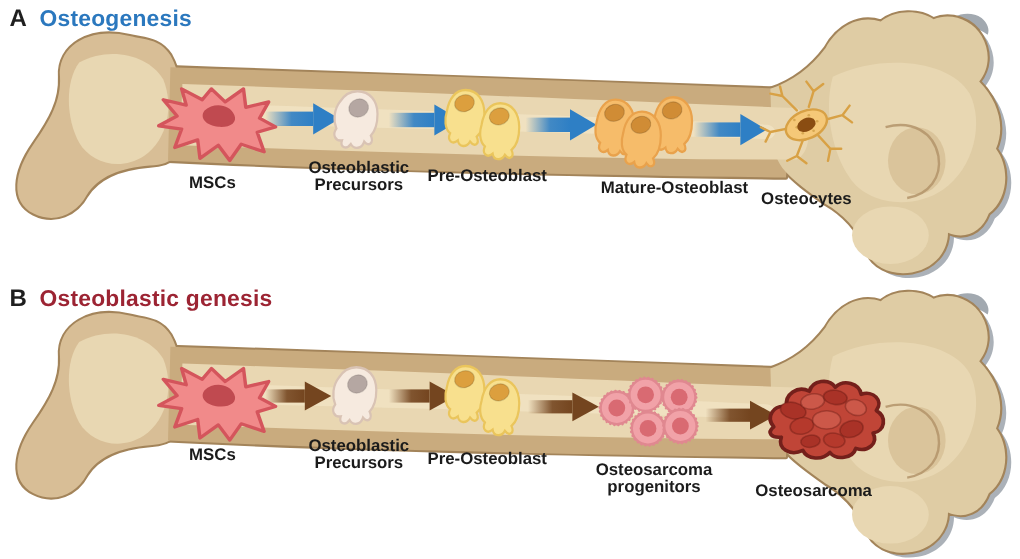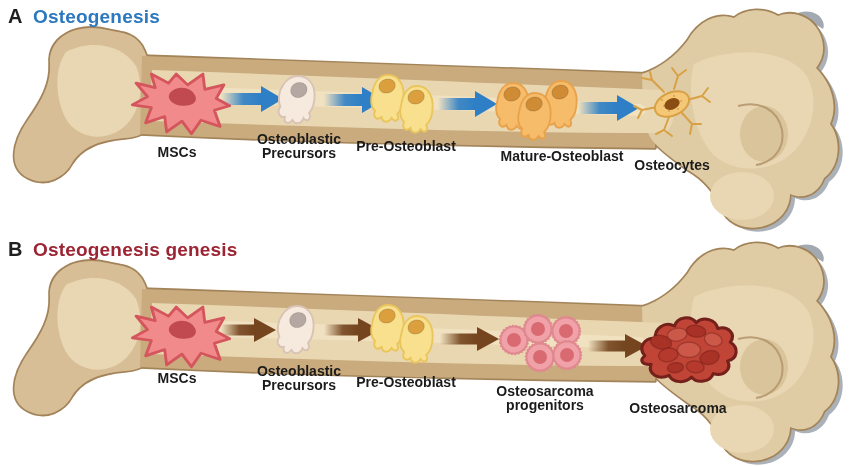--- a/index.html
+++ b/index.html
@@ -145,21 +145,21 @@
       <div>Mature-Osteoblast</div>
     </div>
     <div class="cl" style="left:672px;top:159px">
       <div>Osteocytes</div>
     </div>
   </section>
 
   <section class="panel">
     <div class="panel-header">
       <span class="panel-letter">B</span>
-      <span class="panel-title t-b">Osteogenesis genesis</span>
+      <span class="panel-title t-b">Osteoblastic genesis</span>
     </div>
 
     <svg class="panel-art" viewBox="0 0 850 233" width="850" height="233">
       <use href="#bone"></use>
 
       <g>
         <rect x="221" y="91.5" width="33" height="11" fill="url(#grad-b)"></rect>
         <polygon points="254,85 276,97 254,109" fill="var(--c-arrow_b)"></polygon>
       </g>
       <g>

